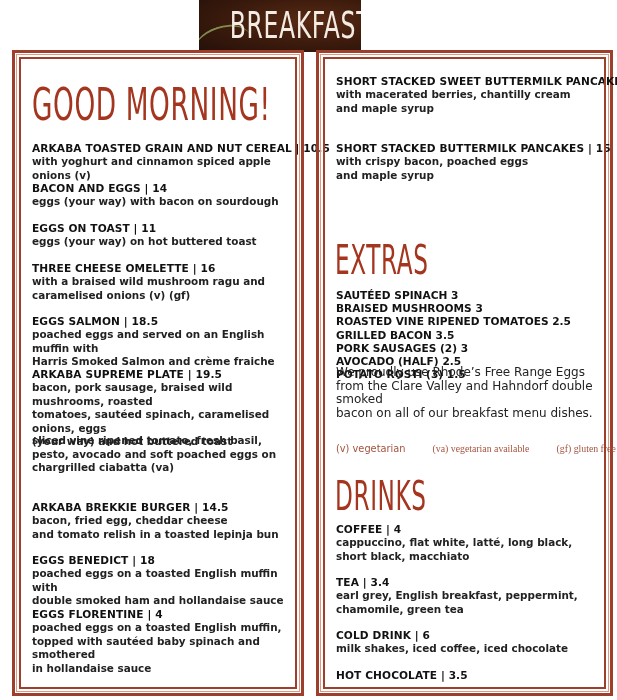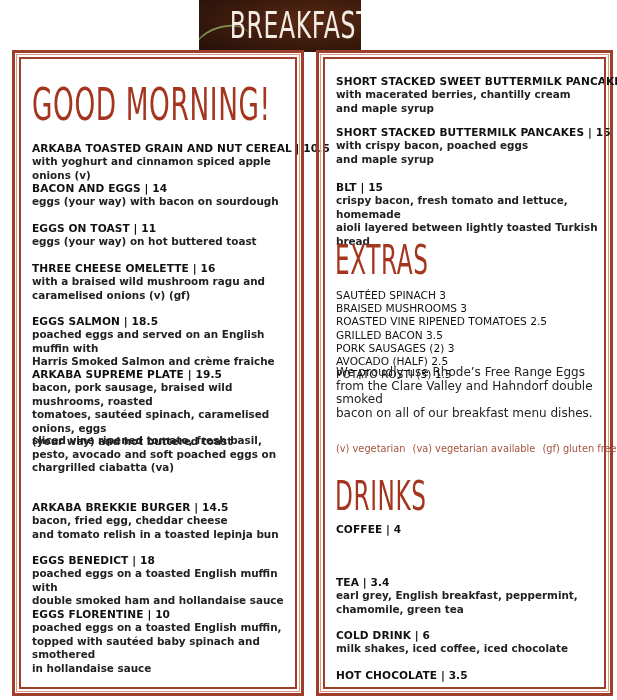--- a/index.html
+++ b/index.html
@@ -48,25 +48,25 @@
     .right .item { left: 17px; }
     .item-name {
       font-size: 10.6px; font-weight: bold; letter-spacing: 0.1px; line-height: 13px;
       white-space: nowrap; color: #111;
     }
     .item-desc {
       font-size: 10.4px; line-height: 13.5px; color: #222; white-space: pre-line; font-weight: bold;
     }
 
     .extras-list { position: absolute; left: 17px; top: 236px; }
-    .extra-line { font-size: 10.6px; font-weight: normal; line-height: 13.2px; color: #111; white-space: nowrap; }
+    .extra-line { font-size: 10.6px; font-weight: bold; line-height: 13.2px; color: #111; white-space: nowrap; }
 
     .notice { position: absolute; left: 17px; top: 313px; font-size: 12px; line-height: 13.5px; color: #222; white-space: pre-line; }
     .legend { position: absolute; left: 17px; top: 390px; font-size: 9.8px; color: #a4533e; white-space: nowrap; }
-    .legend span + span { margin-left: 4px; }
+    .legend span + span { margin-left: 24px; font-family: Liberation Serif, serif; }
   </style>
 </head>
 <body>
 
 <div class="banner">
   <div class="swoosh"></div>
   <div class="banner-title">BREAKFAST</div>
 </div>
 
 <div class="panel panel-left">
@@ -109,42 +109,37 @@
     <div class="item-name">ARKABA BREKKIE BURGER | 14.5</div>
     <div class="item-desc">bacon, fried egg, cheddar cheese
 and tomato relish in a toasted lepinja bun</div>
   </div>
   <div class="item" style="top:501px">
     <div class="item-name">EGGS BENEDICT | 18</div>
     <div class="item-desc">poached eggs on a toasted English muffin with
 double smoked ham and hollandaise sauce</div>
   </div>
   <div class="item" style="top:555px">
-    <div class="item-name">EGGS FLORENTINE | 10</div>
+    <div class="item-name">EGGS FLORENTINE | 4</div>
     <div class="item-desc">poached eggs on a toasted English muffin,
 topped with sautéed baby spinach and smothered
 in hollandaise sauce</div>
   </div>
 </div>
 
 <div class="panel panel-right right">
   <div class="item" style="top:22px">
     <div class="item-name">SHORT STACKED SWEET BUTTERMILK PANCAKES | 14</div>
     <div class="item-desc">with macerated berries, chantilly cream
 and maple syrup</div>
   </div>
-  <div class="item" style="top:73px">
+  <div class="item" style="top:89px">
     <div class="item-name">SHORT STACKED BUTTERMILK PANCAKES | 15</div>
     <div class="item-desc">with crispy bacon, poached eggs
 and maple syrup</div>
-  </div>
-  <div class="item" style="top:128px">
-    <div class="item-name">BLT | 15</div>
-    <div class="item-desc">crispy bacon, fresh tomato and lettuce, homemade
-aioli layered between lightly toasted Turkish bread</div>
   </div>
 
   <div class="section-title title-extras">EXTRAS</div>
 
   <div class="extras-list">
     <div class="extra-line">SAUTÉED SPINACH 3</div>
     <div class="extra-line">BRAISED MUSHROOMS 3</div>
     <div class="extra-line">ROASTED VINE RIPENED TOMATOES 2.5</div>
     <div class="extra-line">GRILLED BACON 3.5</div>
     <div class="extra-line">PORK SAUSAGES (2) 3</div>
@@ -159,20 +154,22 @@
   <div class="legend">
     <span>(v) vegetarian</span>
     <span>(va) vegetarian available</span>
     <span>(gf) gluten free</span>
   </div>
 
   <div class="section-title title-drinks">DRINKS</div>
 
   <div class="item" style="top:470px">
     <div class="item-name">COFFEE | 4</div>
+    <div class="item-desc">cappuccino, flat white, latté, long black,
+short black, macchiato</div>
   </div>
   <div class="item" style="top:523px">
     <div class="item-name">TEA | 3.4</div>
     <div class="item-desc">earl grey, English breakfast, peppermint,
 chamomile, green tea</div>
   </div>
   <div class="item" style="top:576px">
     <div class="item-name">COLD DRINK | 6</div>
     <div class="item-desc">milk shakes, iced coffee, iced chocolate</div>
   </div>

